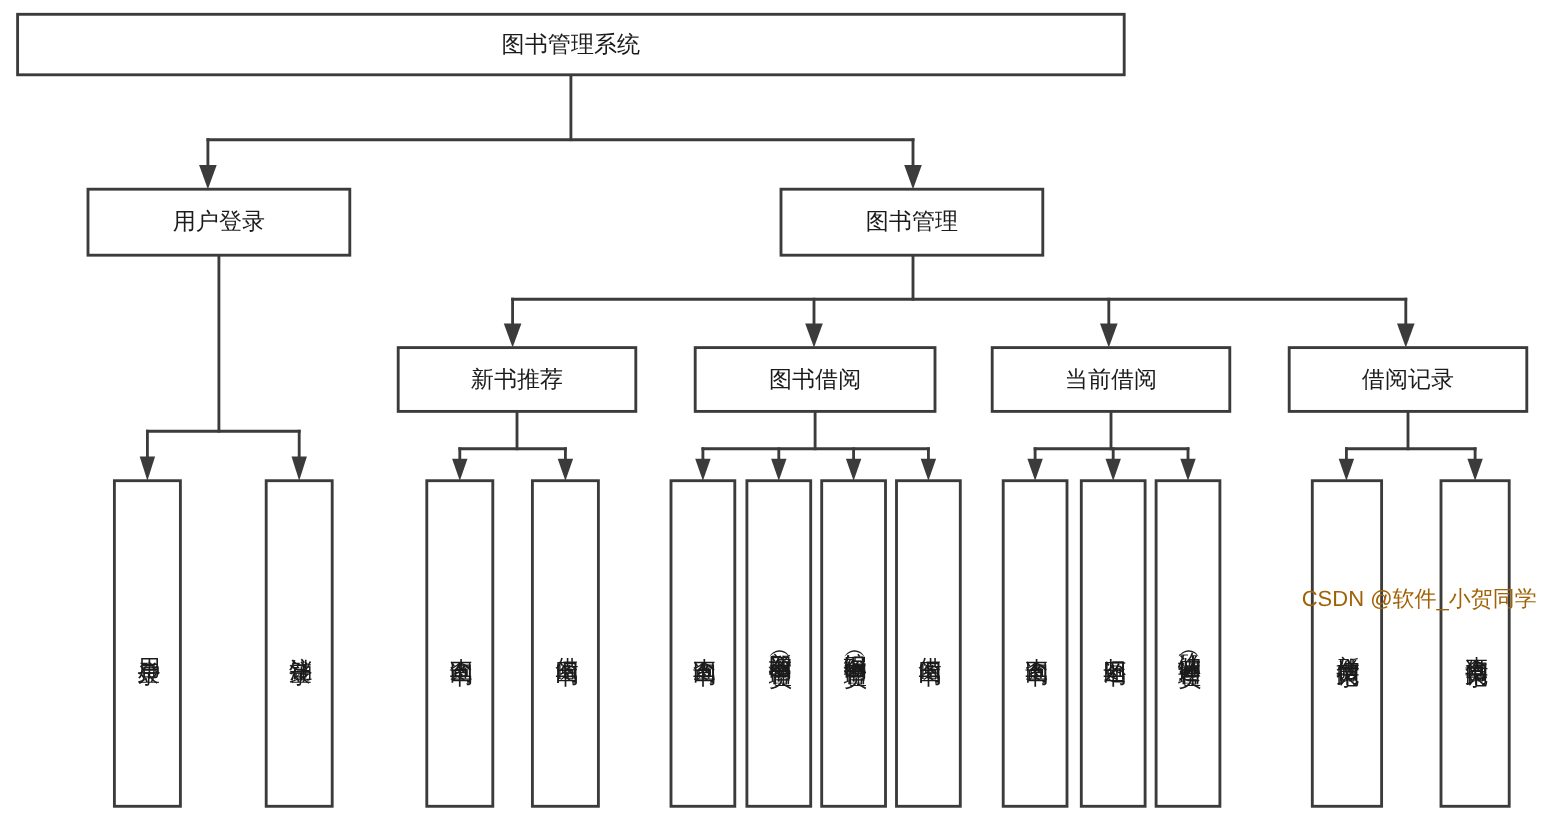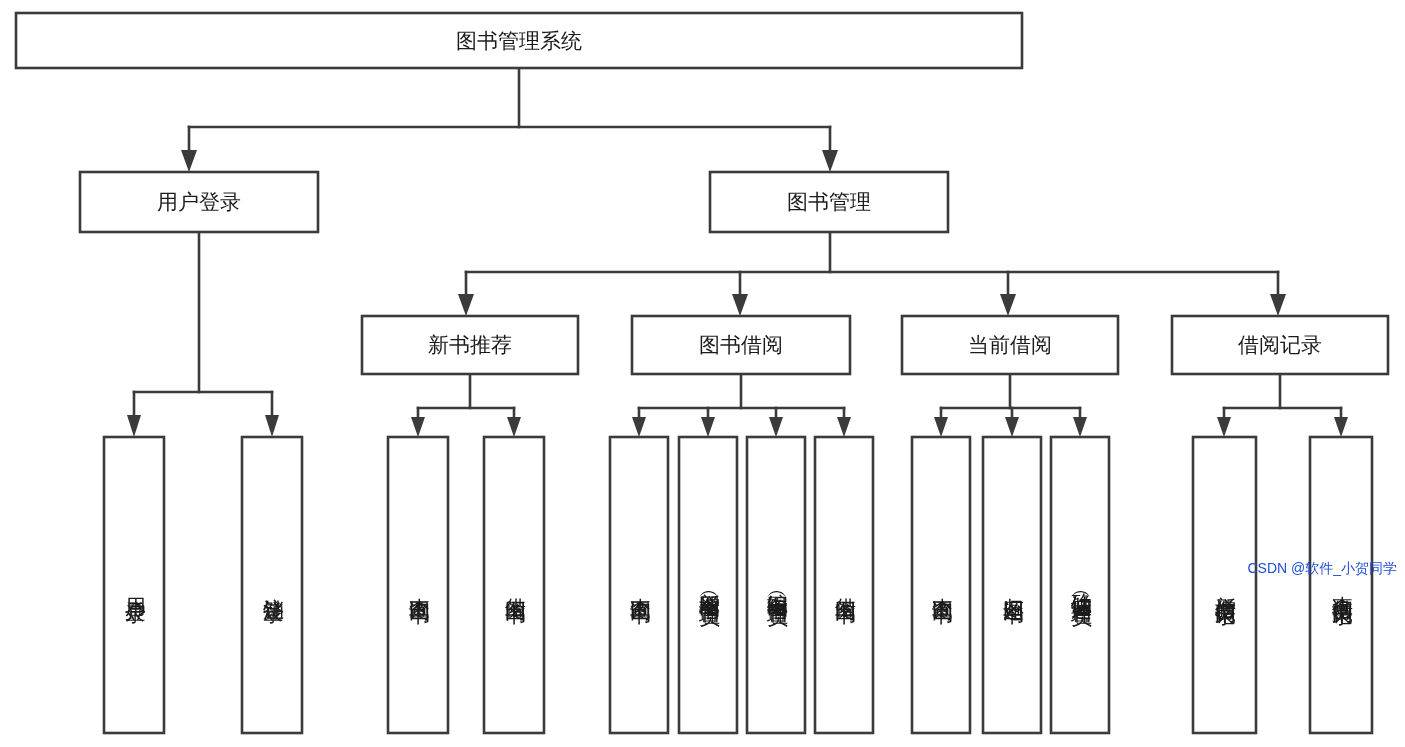--- a/index.html
+++ b/index.html
@@ -54,24 +54,24 @@
     font-family: "Liberation Sans", "DejaVu Sans", sans-serif;
     font-size: 21px;
     text-anchor: middle;
     dominant-baseline: middle;
     writing-mode: vertical-rl;
     letter-spacing: 2px;
   }
   .watermark {
     position: absolute;
     right: 8px;
-    bottom: 0;
-    font-family: "Liberation Sans", "DejaVu Sans", sans-serif;
-    font-size: 14px;
-    color: #1d4ed8;
+    bottom: 20px;
+    font-family: "Liberation Sans", "DejaVu Sans", sans-serif;
+    font-size: 20px;
+    color: #a16207;
     white-space: nowrap;
     user-select: none;
   }
 </style>
 </head>
 <body>
 
 <div id="diagram-root">
 
   <svg id="flowchart" viewBox="0 0 1405 747">

